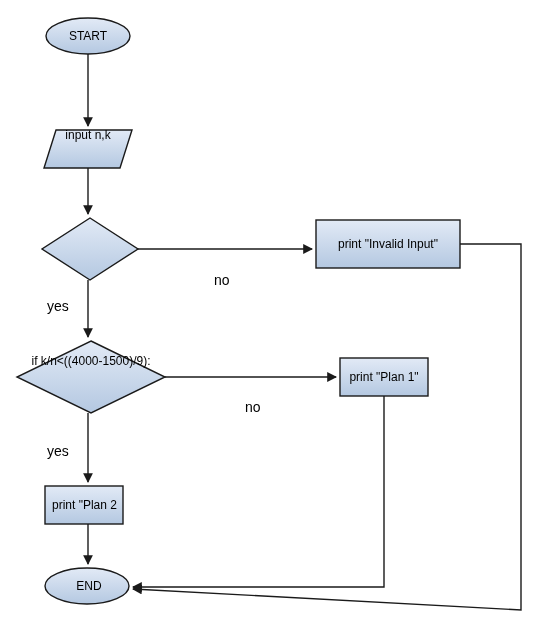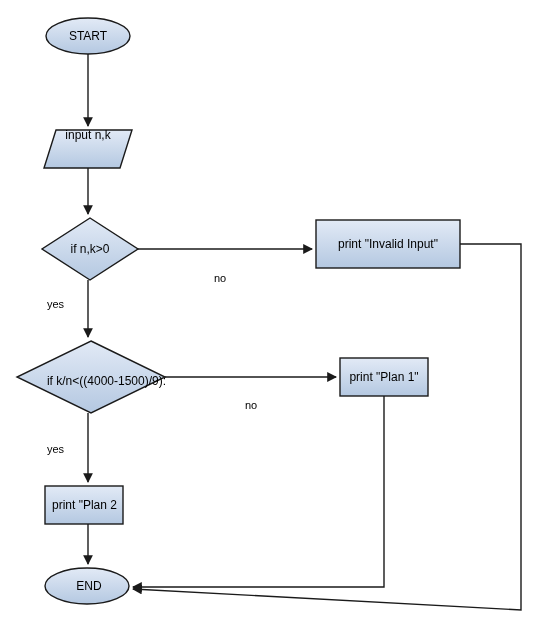--- a/index.html
+++ b/index.html
@@ -29,21 +29,21 @@
     font-family: "Liberation Sans", sans-serif;
     font-size: 12px;
     color: #000000;
     white-space: nowrap;
     text-align: center;
     pointer-events: none;
   }
   .edge-label {
     position: absolute;
     font-family: "Liberation Sans", sans-serif;
-    font-size: 11px;
+    font-size: 14px;
     color: #000000;
     white-space: nowrap;
   }
   .clip-box {
     position: absolute;
     overflow: hidden;
   }
 </style>
 </head>
 <body>
@@ -96,25 +96,24 @@
 
     <rect x="45" y="486" width="78" height="38" fill="url(#nodeGrad)" stroke="#1a1a1a" stroke-width="1.4"></rect>
 
     <ellipse cx="87" cy="586" rx="42" ry="18" fill="url(#nodeGrad)" stroke="#1a1a1a" stroke-width="1.4"></ellipse>
   </svg>
 
   <div class="node-label" style="left:46px; top:29px; width:84px;">START</div>
 
   <div class="node-label" style="left:44px; top:128px; width:88px;">input n,k</div>
 
-  <div class="node-label" style="left:42px; top:242px; width:96px;">if n,k&gt;0</div>
 
   <div class="node-label" style="left:316px; top:237px; width:144px;">print "Invalid Input"</div>
 
-  <div class="node-label" style="left:16px; top:374px; width:150px;text-align:right;">if k/n&lt;((4000-1500)/9):</div>
+  <div class="node-label" style="left:16px; top:354px; width:150px;">if k/n&lt;((4000-1500)/9):</div>
 
   <div class="node-label" style="left:340px; top:370px; width:88px;">print "Plan 1"</div>
 
   <div class="clip-box" style="left:46px; top:487px; width:76px; height:36px;">
     <div class="node-label" style="left:6px; top:11px; width:auto; text-align:left;">print "Plan 2</div>
   </div>
 
   <div class="node-label" style="left:45px; top:579px; width:88px;">END</div>
 
   <div class="edge-label" style="left:214px; top:272px;">no</div>

